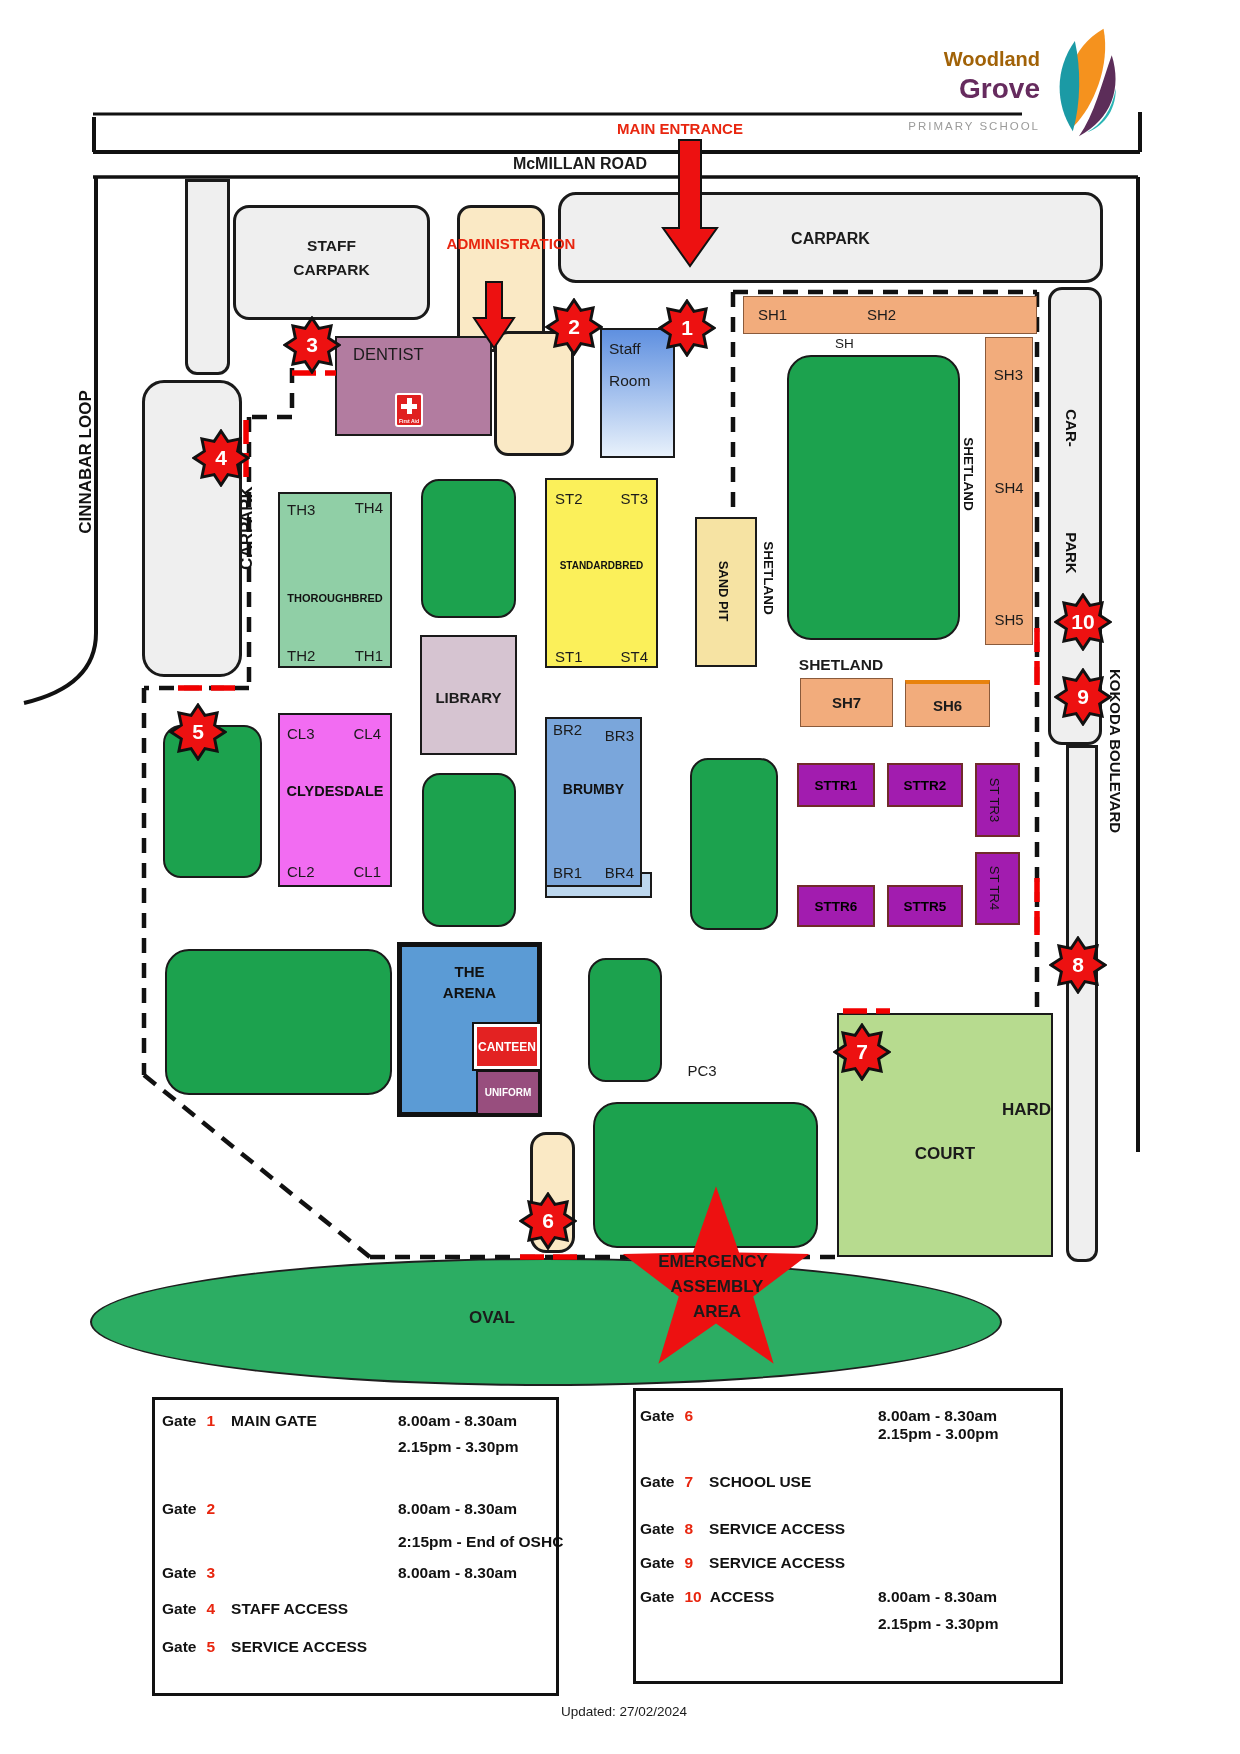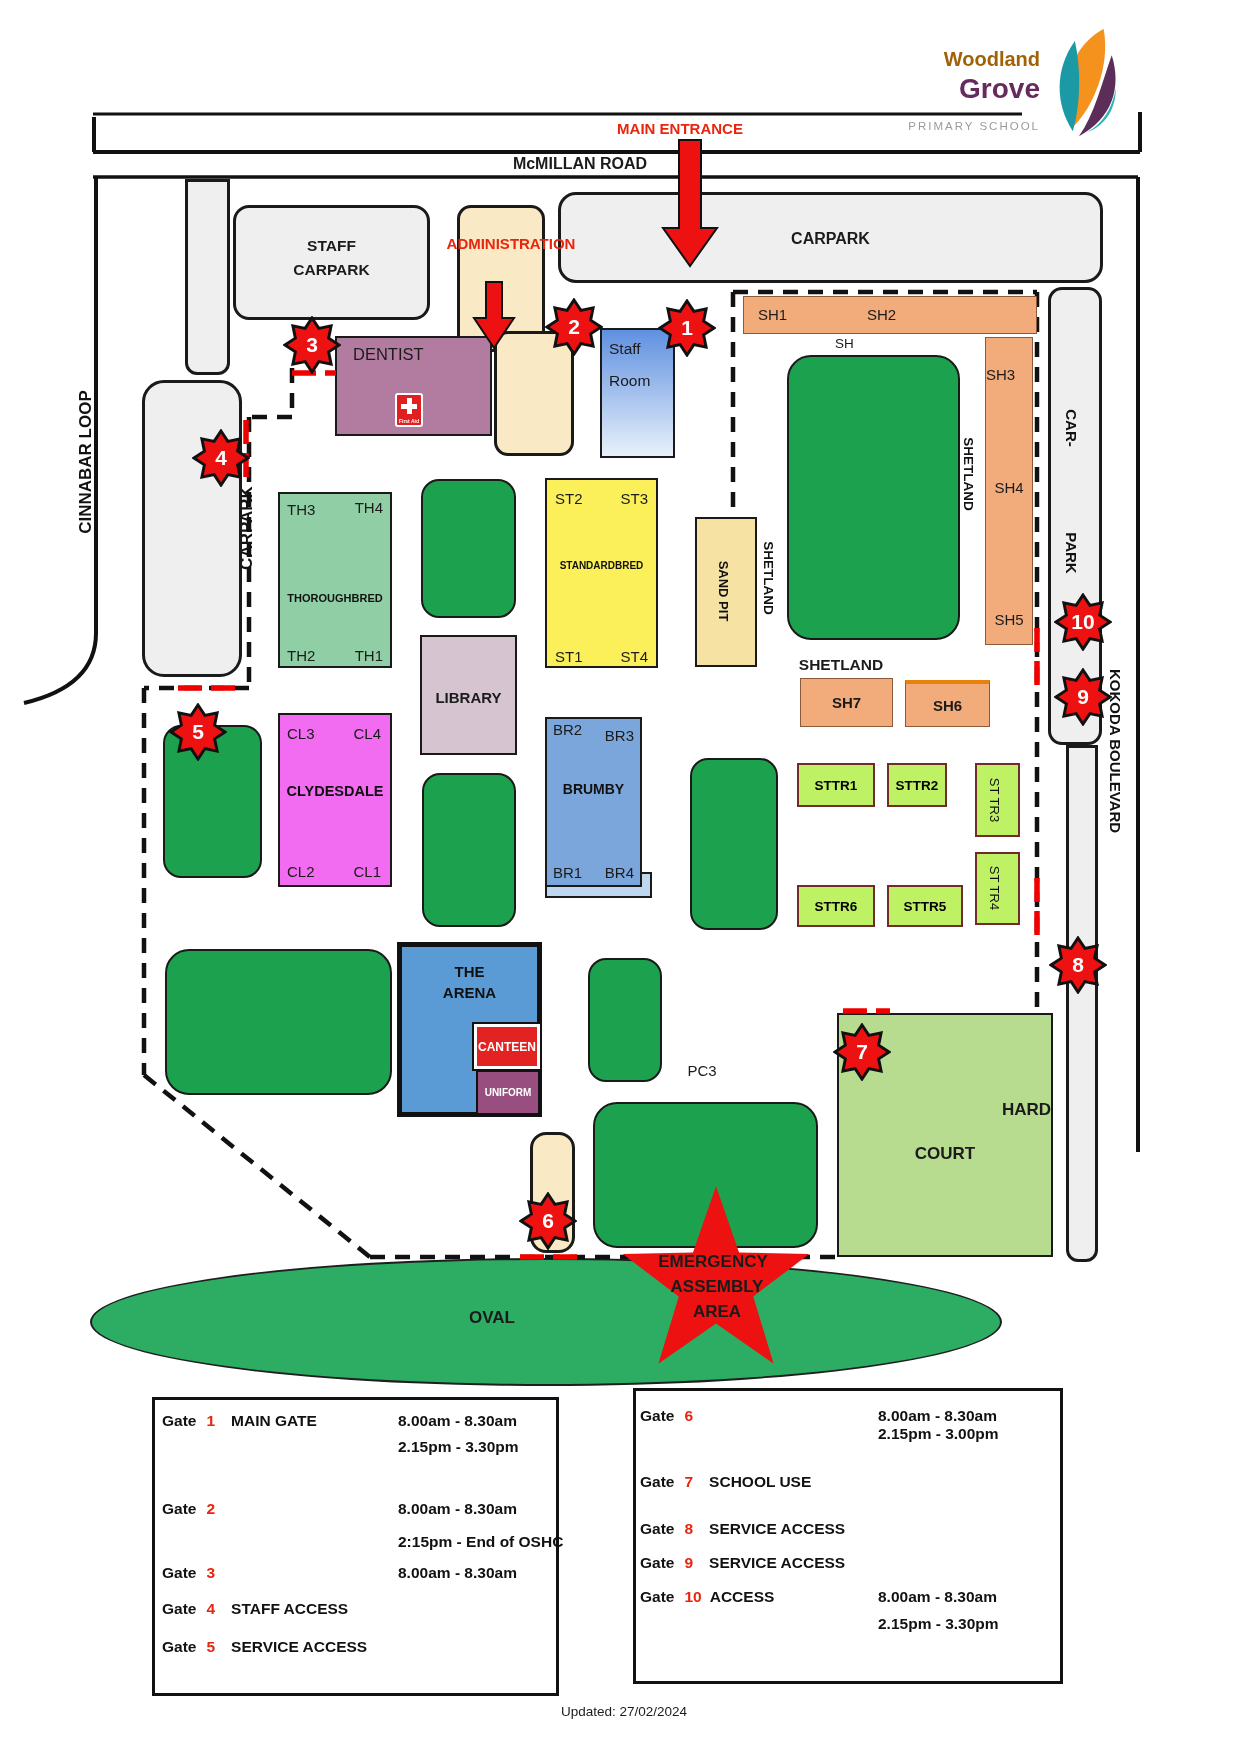--- a/index.html
+++ b/index.html
@@ -2,21 +2,21 @@
 <html><head>
 <meta charset="utf-8">
 <style>
   html,body{margin:0;padding:0;background:#fff;font-family:"Liberation Sans",sans-serif;}
   #page{position:relative;width:1240px;height:1754px;background:#fff;overflow:hidden;}
   .abs{position:absolute;}
   .box{position:absolute;box-sizing:border-box;border:2.5px solid #1a1a1a;}
   .gray{background:#EFEFEF;border-width:3px;}
   .green{background:#1CA24E;border-radius:18px;border-width:2px;}
   .salmon{background:#F2AC7C;border:1.5px solid #8A5A3B;}
-  .redbox{background:#bef264;border:2px solid #702B2B;}
+  .redbox{background:#a21caf;border:2px solid #702B2B;}
   .cream{background:#FAE9C5;border-radius:14px;border-width:3px;}
   .lbl{position:absolute;color:#1b1b1b;white-space:nowrap;}
   .cen{display:flex;align-items:center;justify-content:center;text-align:center;font-weight:bold;}
   .b{font-weight:700;}
   .red-t{color:#E8260F;}
   .vlab{position:absolute;color:#111;font-weight:700;text-align:center;white-space:pre;line-height:22px;}
   .rot90{transform:rotate(90deg);}
   .rotm90{transform:rotate(-90deg);}
   .gate{position:absolute;width:58px;height:58px;z-index:50;}
   .gate svg{width:100%;height:100%;fill:#ED1111;stroke:#111;stroke-width:3px;}
@@ -192,32 +192,32 @@
     <div class="corner" style="left:6px;top:145px">BR1</div>
     <div class="corner" style="right:6px;top:145px">BR4</div>
   </div>
 
   <div class="abs salmon" style="left:743px;top:296px;width:294px;height:38px;box-sizing:border-box;z-index:10">
     <div class="corner" style="left:14px;top:9px">SH1</div>
     <div class="corner" style="left:123px;top:9px">SH2</div>
   </div>
   <div class="lbl" style="left:835px;top:336px;width:40px;font-size:13.5px;z-index:12">SH</div>
   <div class="abs salmon" style="left:985px;top:337px;width:48px;height:308px;box-sizing:border-box;z-index:10">
-    <div class="corner" style="left:0;right:9px;top:28px;text-align:left">SH3</div>
+    <div class="corner" style="left:0;right:9px;top:28px;text-align:right">SH3</div>
     <div class="corner" style="left:0;right:0;top:141px;text-align:center">SH4</div>
     <div class="corner" style="left:0;right:0;top:273px;text-align:center">SH5</div>
   </div>
   <div class="vlab rot90" style="left:911px;top:466px;width:120px;height:16px;font-size:13.5px;z-index:12">SHETLAND</div>
   <div class="vlab rot90" style="left:711px;top:570px;width:120px;height:16px;font-size:13.5px;z-index:12">SHETLAND</div>
   <div class="lbl b" style="left:781px;top:656px;width:120px;text-align:center;font-size:15.5px;z-index:12">SHETLAND</div>
   <div class="abs salmon cen" style="left:800px;top:678px;width:93px;height:49px;box-sizing:border-box;font-size:15px;color:#1b1b1b;z-index:10">SH7</div>
   <div class="abs salmon cen" style="left:905px;top:680px;width:85px;height:47px;box-sizing:border-box;border-top:4px solid #E8820D;font-size:15px;color:#1b1b1b;z-index:10">SH6</div>
 
   <div class="abs redbox cen" style="left:797px;top:763px;width:78px;height:44px;box-sizing:border-box;font-size:13.5px;z-index:10">STTR1</div>
-  <div class="abs redbox cen" style="left:887px;top:763px;width:60px;height:44px;box-sizing:border-box;font-size:13.5px;z-index:10">STTR2</div>
+  <div class="abs redbox cen" style="left:887px;top:763px;width:76px;height:44px;box-sizing:border-box;font-size:13.5px;z-index:10">STTR2</div>
   <div class="abs redbox" style="left:975px;top:763px;width:45px;height:74px;box-sizing:border-box;z-index:10"></div>
   <div class="vlab rot90" style="left:947px;top:792px;width:100px;height:16px;font-size:13px;font-weight:400;z-index:12">ST TR3</div>
   <div class="abs redbox cen" style="left:797px;top:885px;width:78px;height:42px;box-sizing:border-box;font-size:13.5px;z-index:10">STTR6</div>
   <div class="abs redbox cen" style="left:887px;top:885px;width:76px;height:42px;box-sizing:border-box;font-size:13.5px;z-index:10">STTR5</div>
   <div class="abs redbox" style="left:975px;top:852px;width:45px;height:73px;box-sizing:border-box;z-index:10"></div>
   <div class="vlab rot90" style="left:947px;top:880px;width:100px;height:16px;font-size:13px;font-weight:400;z-index:12">ST TR4</div>
 
   <svg class="abs" style="left:618px;top:1186px;width:196px;height:182px;z-index:30" viewBox="0 0 200 185">
     <path d="M100,0 L123.5,67.6 L195.1,69.1 L138,112.4 L158.8,180.9 L100,140 L41.2,180.9 L62,112.4 L4.9,69.1 L76.5,67.6 Z" fill="#ED1111"></path>
   </svg>

